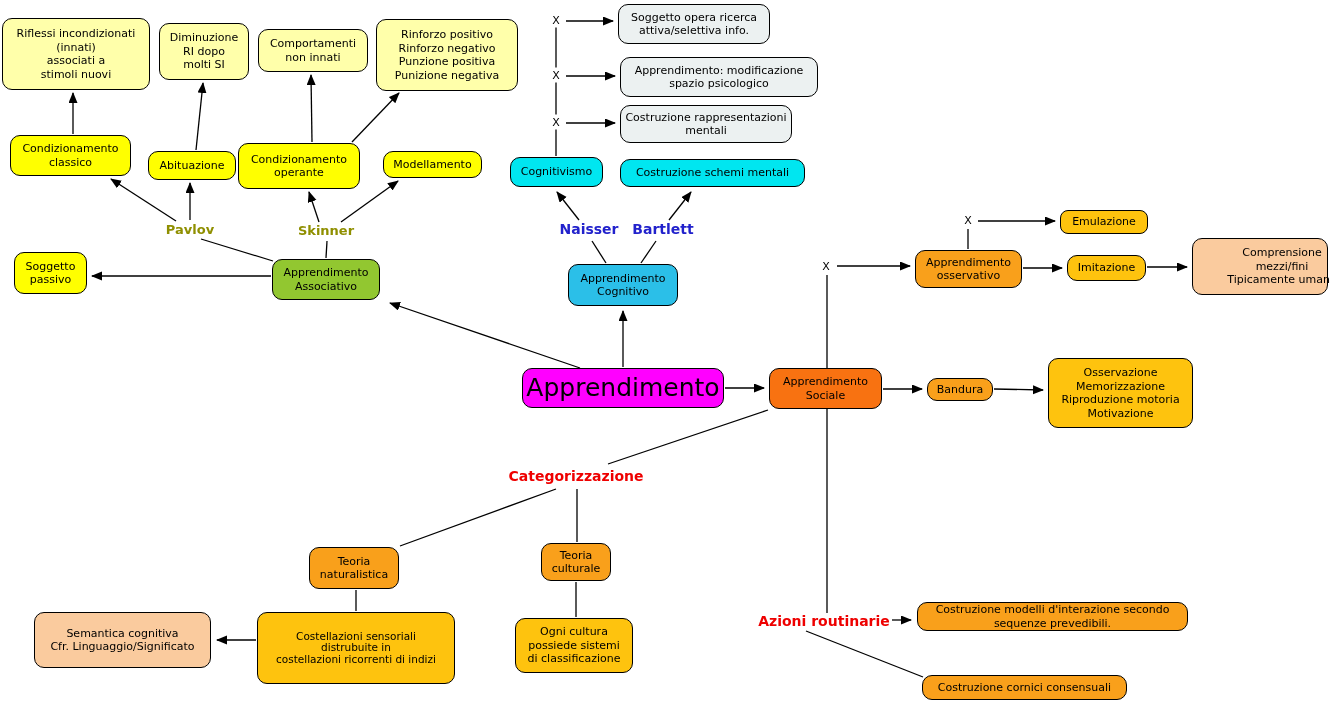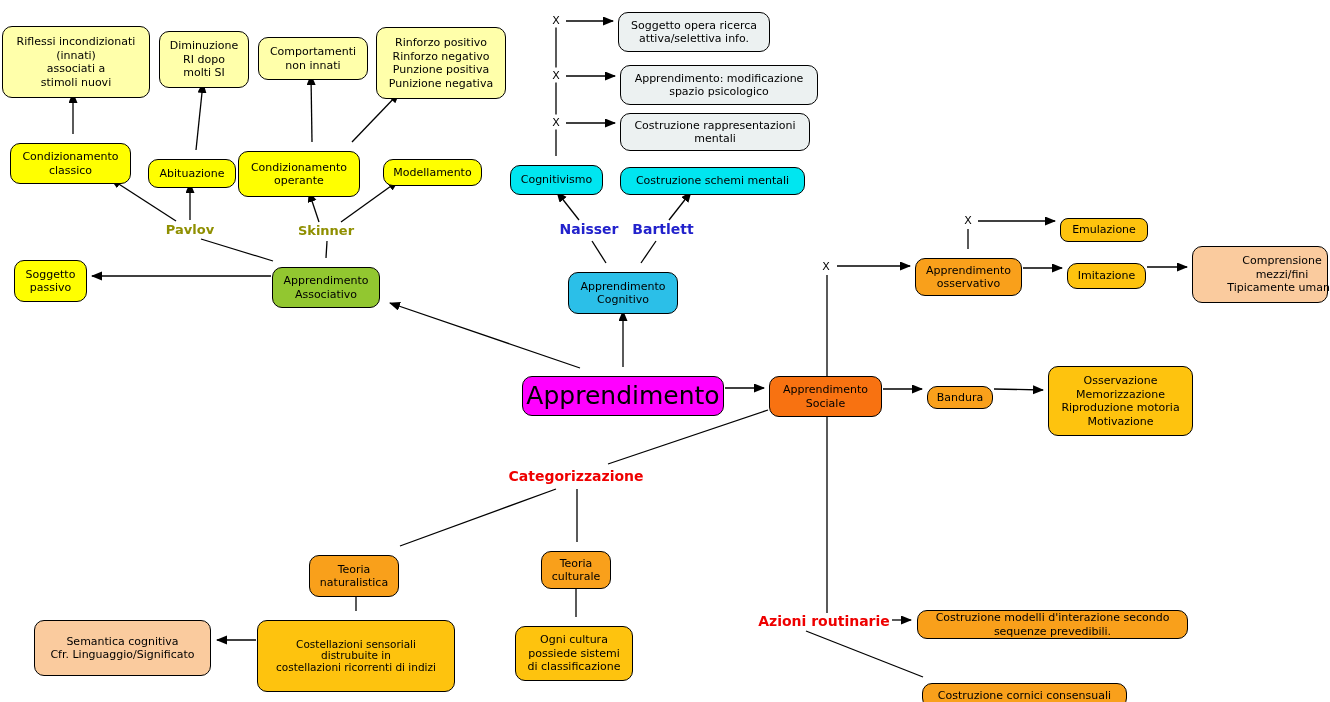--- a/index.html
+++ b/index.html
@@ -1,21 +1,21 @@
 <!DOCTYPE html>
 <html><head>
 <meta charset="utf-8">
 <style>
   html,body{margin:0;padding:0;background:#fff;}
   .canvas{position:relative;width:1330px;height:702px;background:#fff;overflow:hidden;
           font-family:"DejaVu Sans","Liberation Sans",sans-serif;}
   #wires{position:absolute;left:0;top:0;z-index:1;}
   .node{position:absolute;z-index:2;display:flex;flex-direction:column;align-items:center;
         justify-content:center;border:1.4px solid #000;border-radius:10px;color:#000;
-        text-align:center;box-sizing:border-box;font-size:11px;line-height:13.5px;margin-top:8px;}
+        text-align:center;box-sizing:border-box;font-size:11px;line-height:13.5px;}
   .node span{white-space:nowrap;}
   .maplabel{position:absolute;z-index:2;font-weight:bold;white-space:nowrap;
             transform:translate(-50%,-50%);}
   .xmark{position:absolute;z-index:3;width:15px;height:15px;background:#fff;display:flex;
          align-items:center;justify-content:center;font-size:11px;color:#000;
          transform:translate(-50%,-50%);}
 </style>
 </head>
 <body>
 
@@ -73,21 +73,21 @@
     </div>
     <div class="node" style="left: 159px; top: 23px; width: 90px; height: 57px; background: rgb(255, 255, 170);">
       <span>Diminuzione</span>
       <span>RI dopo</span>
       <span>molti SI</span>
     </div>
     <div class="node" style="left: 258px; top: 29px; width: 110px; height: 43px; background: rgb(255, 255, 170);">
       <span>Comportamenti</span>
       <span>non innati</span>
     </div>
-    <div class="node" style="left: 376px; top: 19px; width: 130px; height: 72px; background: rgb(255, 255, 170); align-items: center;">
+    <div class="node" style="left: 376px; top: 19px; width: 142px; height: 72px; background: rgb(255, 255, 170); align-items: center;">
       <span>Rinforzo positivo</span>
       <span>Rinforzo negativo</span>
       <span>Punzione positiva</span>
       <span>Punizione negativa</span>
     </div>
     <div class="node" style="left: 10px; top: 135px; width: 121px; height: 41px; background: rgb(255, 255, 0);">
       <span>Condizionamento</span>
       <span>classico</span>
     </div>
     <div class="node" style="left: 148px; top: 151px; width: 88px; height: 29px; background: rgb(255, 255, 0);">
@@ -109,21 +109,21 @@
       <span>Associativo</span>
     </div>
     <div class="node" style="left: 618px; top: 4px; width: 152px; height: 40px; background: rgb(236, 241, 241);">
       <span>Soggetto opera ricerca</span>
       <span>attiva/selettiva info.</span>
     </div>
     <div class="node" style="left: 620px; top: 57px; width: 198px; height: 40px; background: rgb(236, 241, 241);">
       <span>Apprendimento: modificazione</span>
       <span>spazio psicologico</span>
     </div>
-    <div class="node" style="left: 620px; top: 105px; width: 190px; height: 38px; background: rgb(236, 241, 241);">
+    <div class="node" style="left: 620px; top: 105px; width: 172px; height: 38px; background: rgb(236, 241, 241);">
       <span>Costruzione rappresentazioni</span>
       <span>mentali</span>
     </div>
     <div class="node" style="left: 510px; top: 157px; width: 93px; height: 30px; background: rgb(0, 230, 240);">
       <span>Cognitivismo</span>
     </div>
     <div class="node" style="left: 620px; top: 159px; width: 185px; height: 28px; background: rgb(0, 230, 240);">
       <span>Costruzione schemi mentali</span>
     </div>
     <div class="node" style="left: 568px; top: 264px; width: 110px; height: 42px; background: rgb(43, 191, 232);">

